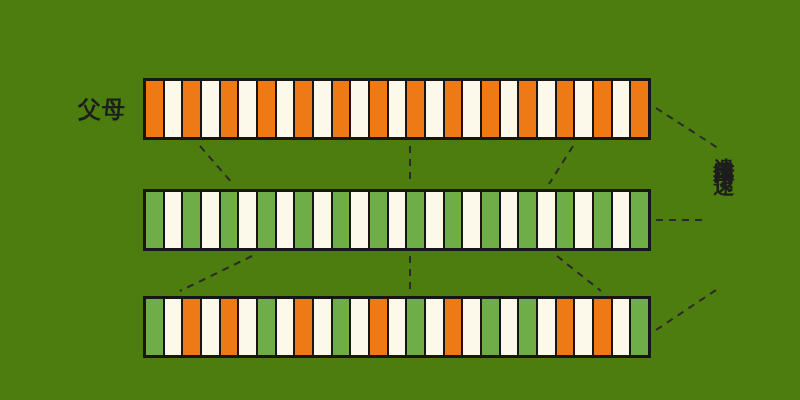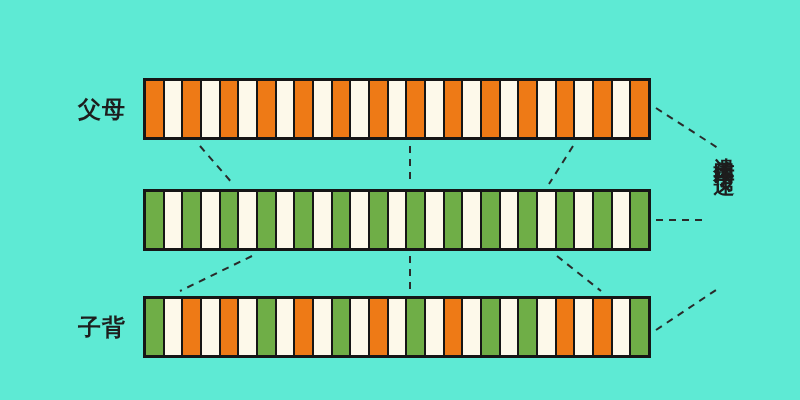--- a/index.html
+++ b/index.html
@@ -4,21 +4,21 @@
 <style>
   html,body{margin:0;padding:0;}
   body{
     font-family:"Liberation Sans","DejaVu Sans",sans-serif;
     background:#e8e8e8;
   }
   .canvas{
     position:relative;
     width:800px;height:400px;
     overflow:hidden;
-    background:#5eead4;
+    background:#4d7c0f;
   }
   .row-label{
     position:absolute;
     left:78px;
     width:60px;
     font-size:23px;
     font-weight:bold;
     color:#1d1d1d;
     text-align:left;
     letter-spacing:1px;
@@ -133,21 +133,20 @@
       <div class="stripe" style="background: rgb(253, 249, 234);"></div>
       <div class="stripe" style="background: rgb(111, 174, 71);"></div>
       <div class="stripe" style="background: rgb(253, 249, 234);"></div>
       <div class="stripe" style="background: rgb(111, 174, 71);"></div>
       <div class="stripe" style="background: rgb(253, 249, 234);"></div>
       <div class="stripe" style="background: rgb(111, 174, 71);"></div>
       <div class="stripe" style="background: rgb(253, 249, 234);"></div>
       <div class="stripe" style="background: rgb(111, 174, 71);"></div>
     </div>
 
-  <div class="row-label" style="top:296px;line-height:62px;">子背</div>
   <div class="bar" style="top:296px;">
       <div class="stripe" style="background: rgb(111, 174, 71);"></div>
       <div class="stripe" style="background: rgb(253, 249, 234);"></div>
       <div class="stripe" style="background: rgb(238, 122, 22);"></div>
       <div class="stripe" style="background: rgb(253, 249, 234);"></div>
       <div class="stripe" style="background: rgb(238, 122, 22);"></div>
       <div class="stripe" style="background: rgb(253, 249, 234);"></div>
       <div class="stripe" style="background: rgb(111, 174, 71);"></div>
       <div class="stripe" style="background: rgb(253, 249, 234);"></div>
       <div class="stripe" style="background: rgb(238, 122, 22);"></div>

